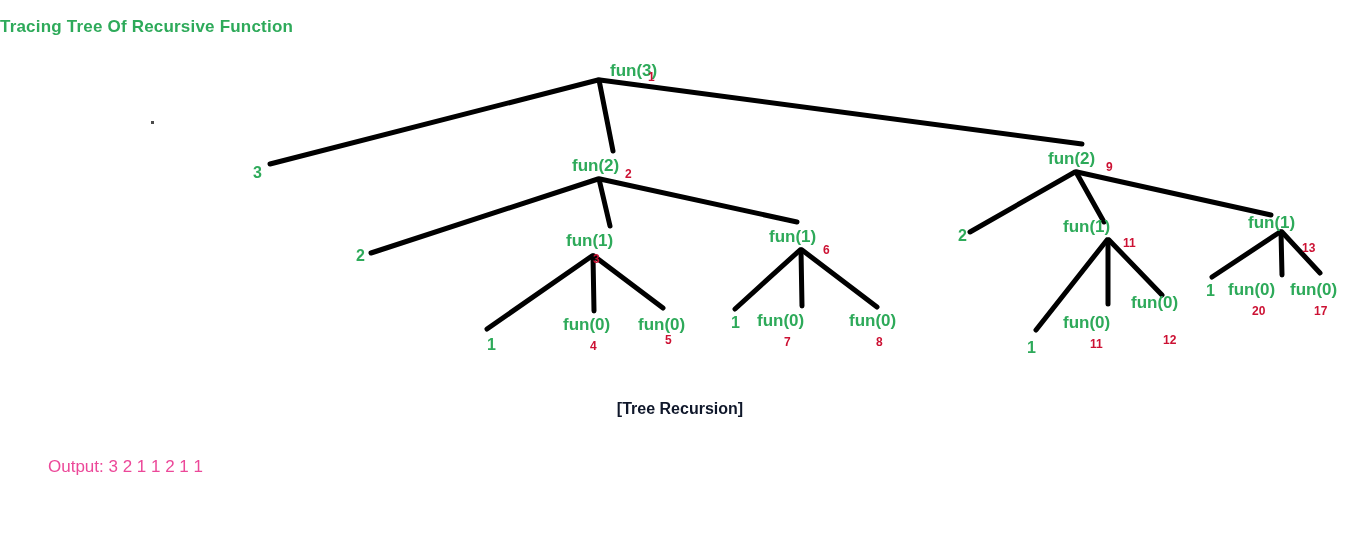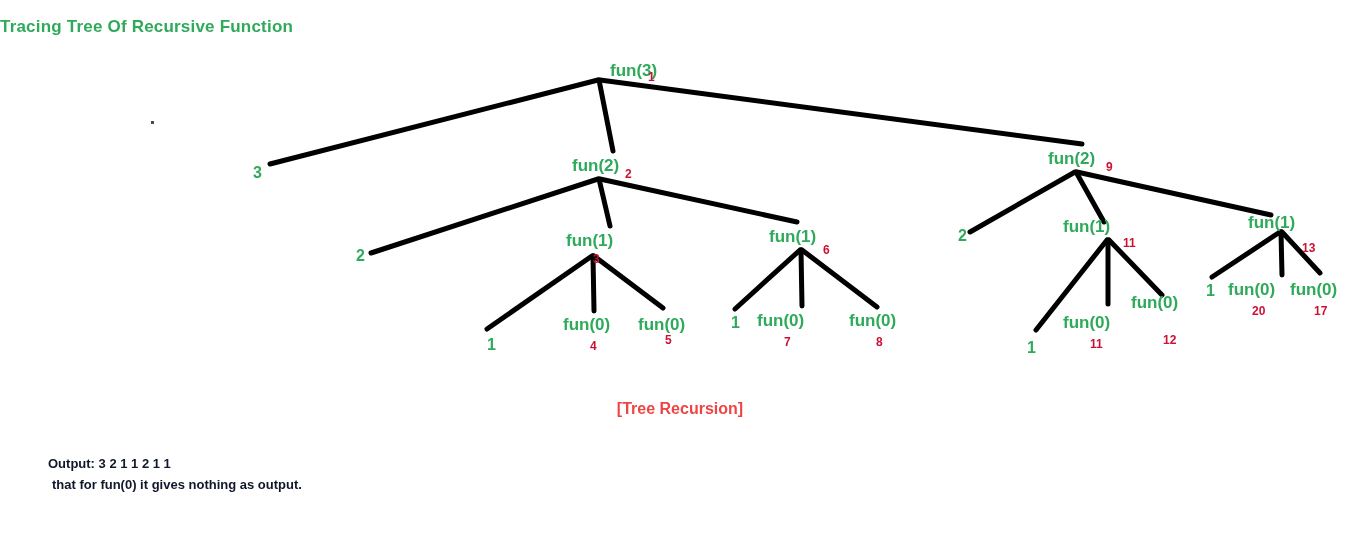--- a/index.html
+++ b/index.html
@@ -52,30 +52,30 @@
     line-height: 1;
   }
   .caption {
     position: absolute;
     left: 0;
     top: 400px;
     width: 1360px;
     text-align: center;
     font-size: 16px;
     font-weight: bold;
-    color: #ef4444;
+    color: #0f172a;
   }
   .footer {
     position: absolute;
     left: 48px;
     top: 455px;
     width: 1300px;
-    color: #0f172a;
-    font-size: 13px;
-    font-weight: bold;
+    color: #ec4899;
+    font-size: 17px;
+    font-weight: normal;
     line-height: 1.42;
   }
   .footer .output-line {
     margin-bottom: 3px;
   }
   .footer .note-line {
     padding-left: 4px;
   }
   .speck {
     position: absolute;
@@ -155,14 +155,13 @@
     <div class="node" style="left: 1290px; top: 281px;">fun(0)</div>
     <div class="order" style="left: 1314px; top: 305px;">17</div>
   </div>
 
 <div class="speck"></div>
 
 <div class="caption">[Tree Recursion]</div>
 
 <div class="footer">
   <div class="output-line">Output: 3 2 1 1 2 1 1</div>
-  <div class="note-line">that for fun(0) it gives nothing as output.</div>
 </div>
 
 </body></html>

